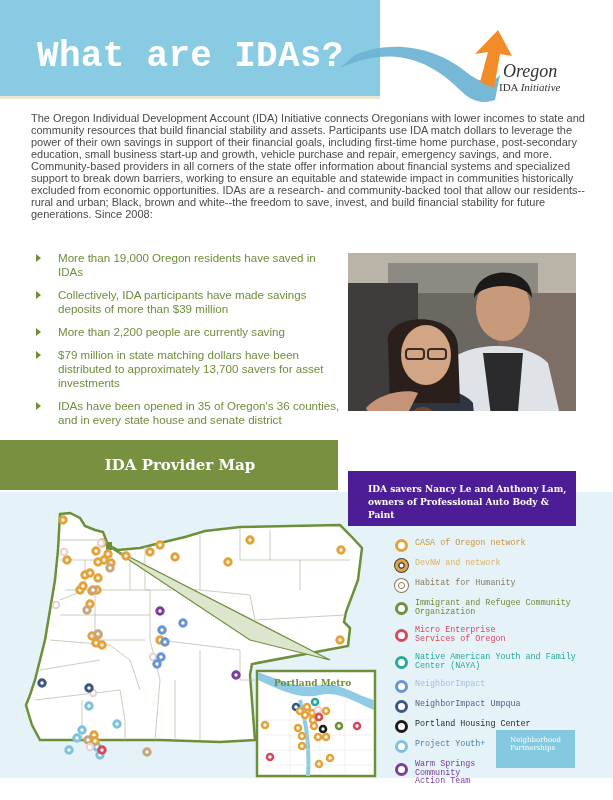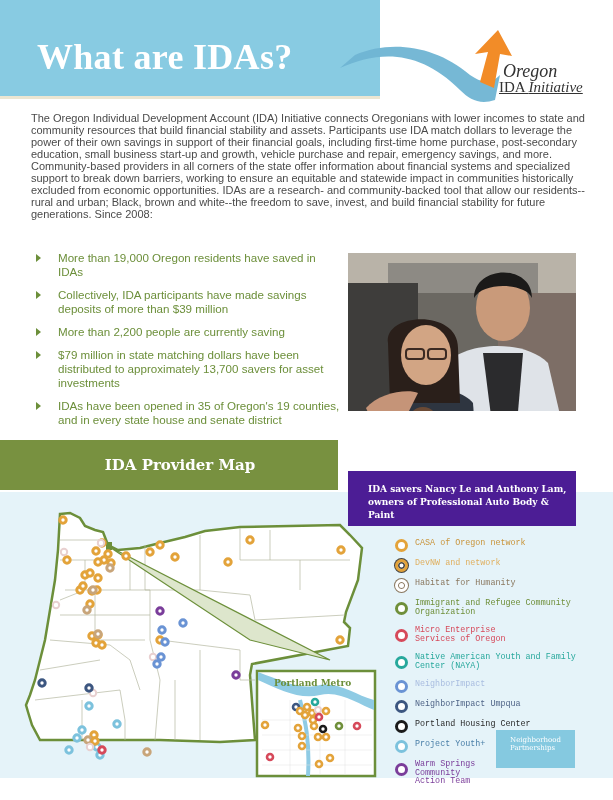--- a/index.html
+++ b/index.html
@@ -1,25 +1,25 @@
 <!DOCTYPE html>
 <html><head>
 <meta charset="utf-8">
 <style>
   * { box-sizing: border-box; margin: 0; padding: 0; }
   html, body { width: 613px; height: 800px; background: #ffffff; overflow: hidden; }
   body { position: relative; font-family: "Liberation Sans", sans-serif; }
 
   .header-band { position: absolute; left: 0; top: 0; width: 380px; height: 98px; background: #88cbe2; }
   .header-band-line { position: absolute; left: 0; top: 96px; width: 380px; height: 3px; background: #ece6d2; }
-  .title { position: absolute; left: 37px; top: 36px; font-family: Liberation Serif, serif; font-weight: bold; font-size: 36px; color: #ffffff; letter-spacing: 0.3px; }
+  .title { position: absolute; left: 37px; top: 36px; font-family: Liberation Mono, monospace; font-weight: bold; font-size: 36px; color: #ffffff; letter-spacing: 0.3px; }
   .swoosh { position: absolute; left: 320px; top: 20px; width: 200px; height: 90px; }
   .logo-text { position: absolute; left: 499px; top: 63px; font-family: "Liberation Serif", serif; color: #333; line-height: 16px; }
   .logo-line1 { font-style: italic; font-size: 18px; padding-left: 4px; }
-  .logo-line2 { font-size: 15px; text-decoration: underline; }
+  .logo-line2 { font-size: 11px; }
   .logo-line2 i { font-style: italic; }
 
   .intro { position: absolute; left: 31px; top: 112px; width: 556px; font-size: 11px; line-height: 12px; color: #4a4a4a; }
 
   .bullets { position: absolute; left: 34px; top: 251px; width: 310px; list-style: none; }
   .bullets li { position: relative; padding-left: 24px; font-size: 11.6px; line-height: 14px; color: #6c8f3a; margin-bottom: 9px; }
   .bullets li .tri { position: absolute; left: 2px; top: 3px; width: 0; height: 0; border-left: 5px solid #6c8f3a; border-top: 4px solid transparent; border-bottom: 4px solid transparent; }
 
   .photo { position: absolute; left: 348px; top: 253px; width: 228px; height: 158px; overflow: hidden; background: #a21caf; }
   .photo-caption { position: absolute; left: 348px; top: 471px; width: 228px; height: 55px; background: #4c1d95; color: #fff; font-family: "DejaVu Serif", serif; font-weight: bold; font-size: 9px; line-height: 13px; padding: 12px 0 0 20px; }
@@ -54,21 +54,21 @@
   <div class="logo-line2"><span>IDA </span><i>Initiative</i></div>
 </div>
 
 <p class="intro">The Oregon Individual Development Account (IDA) Initiative connects Oregonians with lower incomes to state and community resources that build financial stability and assets. Participants use IDA match dollars to leverage the power of their own savings in support of their financial goals, including first-time home purchase, post-secondary education, small business start-up and growth, vehicle purchase and repair, emergency savings, and more. Community-based providers in all corners of the state offer information about financial systems and specialized support to break down barriers, working to ensure an equitable and statewide impact in communities historically excluded from economic opportunities. IDAs are a research- and community-backed tool that allow our residents--rural and urban; Black, brown and white--the freedom to save, invest, and build financial stability for future generations. Since 2008:</p>
 
 <ul class="bullets">
   <li><span class="tri"></span><span>More than 19,000 Oregon residents have saved in IDAs</span></li>
   <li><span class="tri"></span><span>Collectively, IDA participants have made savings deposits of more than $39 million</span></li>
   <li><span class="tri"></span><span>More than 2,200 people are currently saving</span></li>
   <li><span class="tri"></span><span>$79 million in state matching dollars have been distributed to approximately 13,700 savers for asset investments</span></li>
-  <li><span class="tri"></span><span>IDAs have been opened in 35 of Oregon's 19 counties, and in every state house and senate district</span></li>
+  <li><span class="tri"></span><span>IDAs have been opened in 35 of Oregon's 36 counties, and in every state house and senate district</span></li>
 </ul>
 
 <div class="map-area"></div>
 <div class="map-bottom"></div>
 
 <div class="photo">
   <svg width="228" height="218" viewBox="0 0 228 218">
     <rect width="228" height="218" fill="#6b6862"></rect>
     <rect x="0" y="0" width="228" height="40" fill="#b9b3a8"></rect>
     <rect x="40" y="10" width="150" height="30" fill="#8d8a84"></rect>

